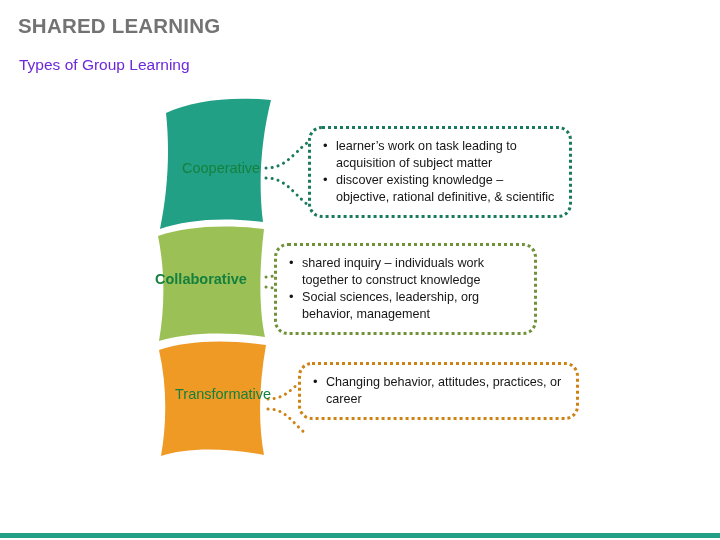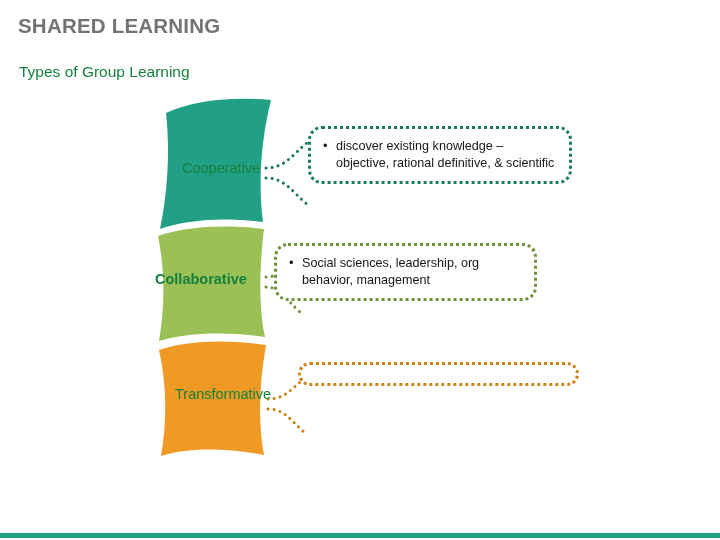--- a/index.html
+++ b/index.html
@@ -23,24 +23,24 @@
     top: 14px;
     font-size: 20.5px;
     font-weight: bold;
     letter-spacing: 0.2px;
     color: #737373;
     white-space: nowrap;
   }
   #slide-subtitle {
     position: absolute;
     left: 19px;
-    top: 63px;
+    top: 56px;
     font-size: 15.5px;
     font-weight: normal;
-    color: #15803d;
+    color: #6d28d9;
     white-space: nowrap;
   }
 
   
   #bottom-bar {
     position: absolute;
     left: 0;
     right: 0;
     bottom: 2px;
     height: 5px;
@@ -168,30 +168,33 @@
   </svg>
 
   <div class="segment-label" id="segment-label-0">Cooperative</div>
 
   <div class="segment-label" id="segment-label-1">Collaborative</div>
 
   <div class="segment-label" id="segment-label-2">Transformative</div>
 
   <div class="callout" id="callout-0" style="border-color: rgb(26, 122, 94);">
     <ul>
+      <li>learner’s work on task leading to acquisition of subject matter</li>
       <li>discover existing knowledge – objective, rational definitive, &amp; scientific</li>
     </ul>
   </div>
 
   <div class="callout" id="callout-1" style="border-color: rgb(111, 146, 57);">
     <ul>
+      <li>shared inquiry – individuals work together to construct knowledge</li>
       <li>Social sciences, leadership, org behavior, management</li>
     </ul>
   </div>
 
   <div class="callout" id="callout-2" style="border-color: rgb(207, 130, 20);">
     <ul>
+      <li>Changing behavior, attitudes, practices, or career</li>
     </ul>
   </div>
 
 </div>
 
 <div id="bottom-bar" style="background: rgb(34, 160, 133);"></div>
 
 </body></html>

